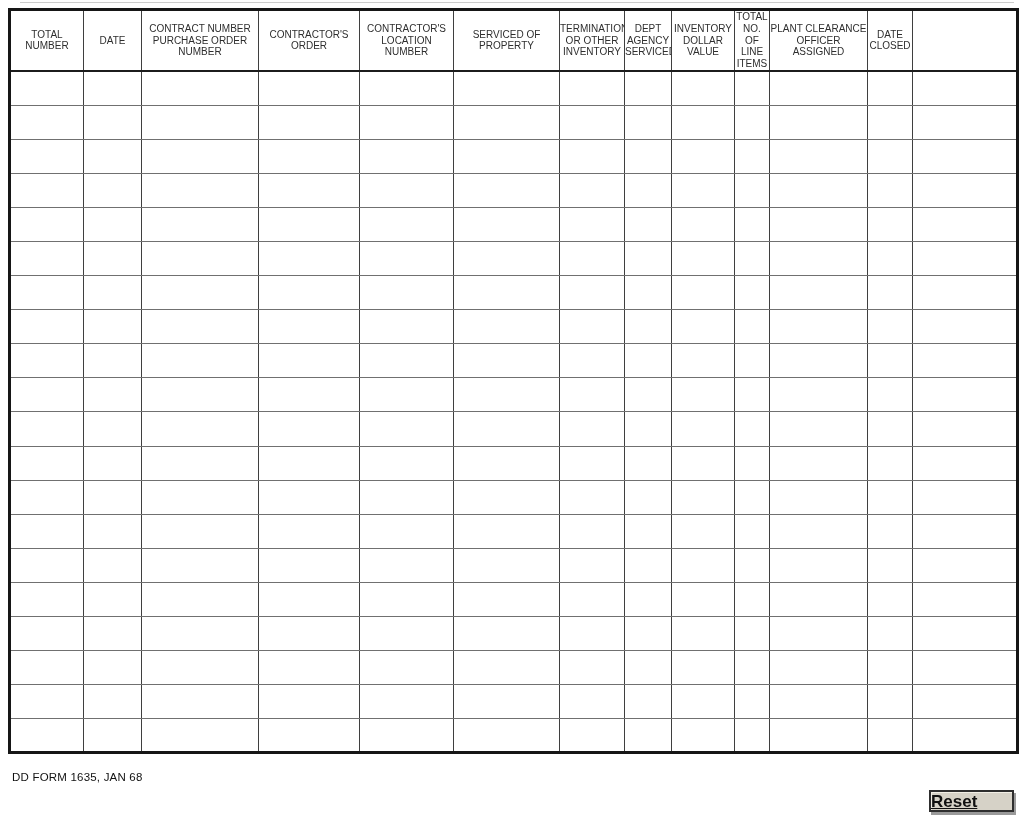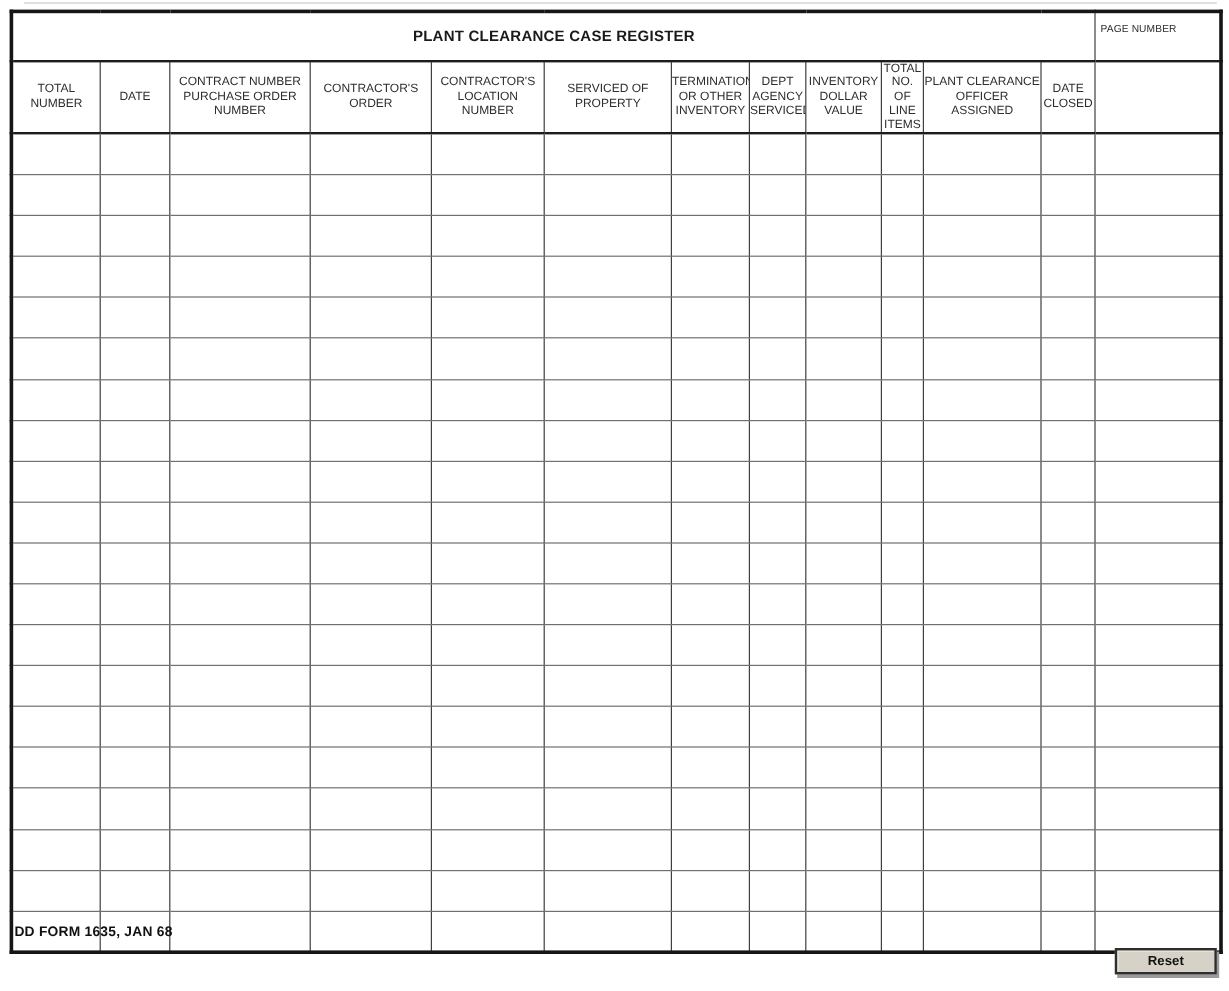--- a/index.html
+++ b/index.html
@@ -75,39 +75,40 @@
   .register tbody td {
     border-top: 1px solid #707070;
     border-bottom: 1px solid #707070;
     background: #ffffff;
   }
   
   .form-id {
     position: absolute;
     left: 12px; top: 771px;
     font-size: 11.5px;
-    font-weight: bold;
+    font-weight: normal;
     color: #111111;
     letter-spacing: 0.2px;
   }
   .reset-button {
     position: absolute;
     left: 929px; top: 790px;
     width: 85px; height: 22px;
     background: #d6d2c7;
     border: 2px solid #2e2e2e;
     box-shadow: 2px 3px 0 #9a9a9a, inset 1px 1px 0 #f2efe6;
     font-family: "Liberation Sans", sans-serif;
-    font-size: 11px;
+    font-size: 17px;
     font-weight: bold;
     color: #111111;
-    text-align: center;
+    text-align: left;
     line-height: 17px;
     cursor: pointer;
     display: block;
+    text-decoration: underline;
   }
 </style>
 </head>
 <body>
 
 <div class="page-hairline"></div>
 
 <div class="form-wrap">
   <table class="register">
     <colgroup>
@@ -119,28 +120,20 @@
         <col style="width:106px">
       <col style="width:65px">
         <col style="width:47px">
         <col style="width:63px">
       <col style="width:35px">
         <col style="width:98px">
         <col style="width:45px">
       <col style="width:105px">
     </colgroup>
     <thead>
-      <tr class="title-row">
-        <td class="title-cell" colspan="12">
-          <span class="title-text">PLANT CLEARANCE CASE REGISTER</span>
-        </td>
-        <td class="page-number-cell">
-          <span class="page-number-label">PAGE NUMBER</span>
-        </td>
-      </tr>
       <tr class="header-row">
         <th>TOTAL NUMBER</th>
         <th>DATE</th>
         <th>CONTRACT NUMBER
 PURCHASE ORDER NUMBER</th>
         <th>CONTRACTOR'S ORDER</th>
         <th>CONTRACTOR'S
 LOCATION NUMBER</th>
         <th>SERVICED OF PROPERTY</th>
         <th>TERMINATION

